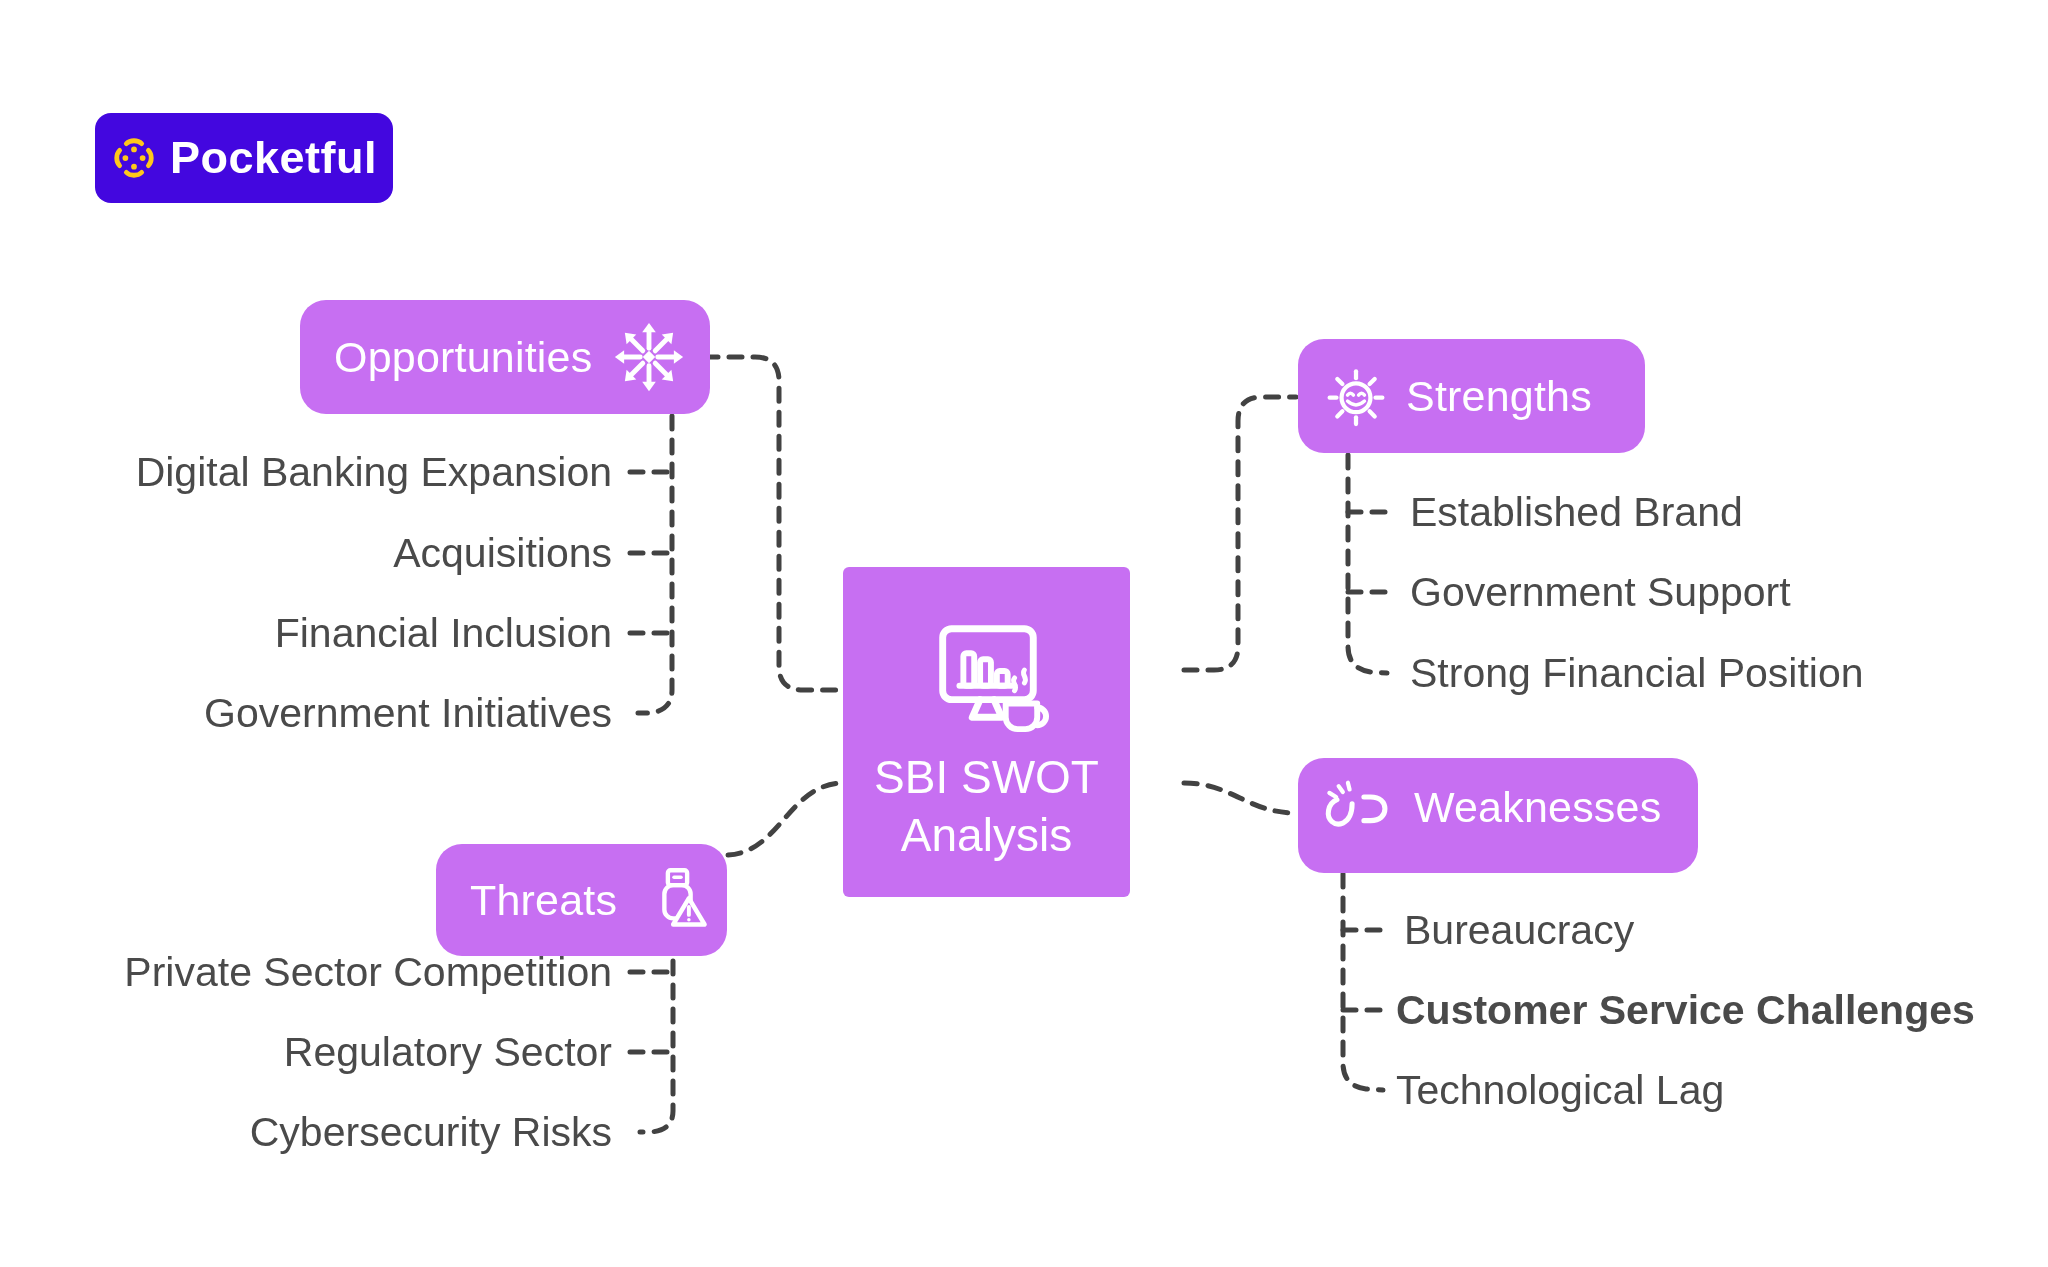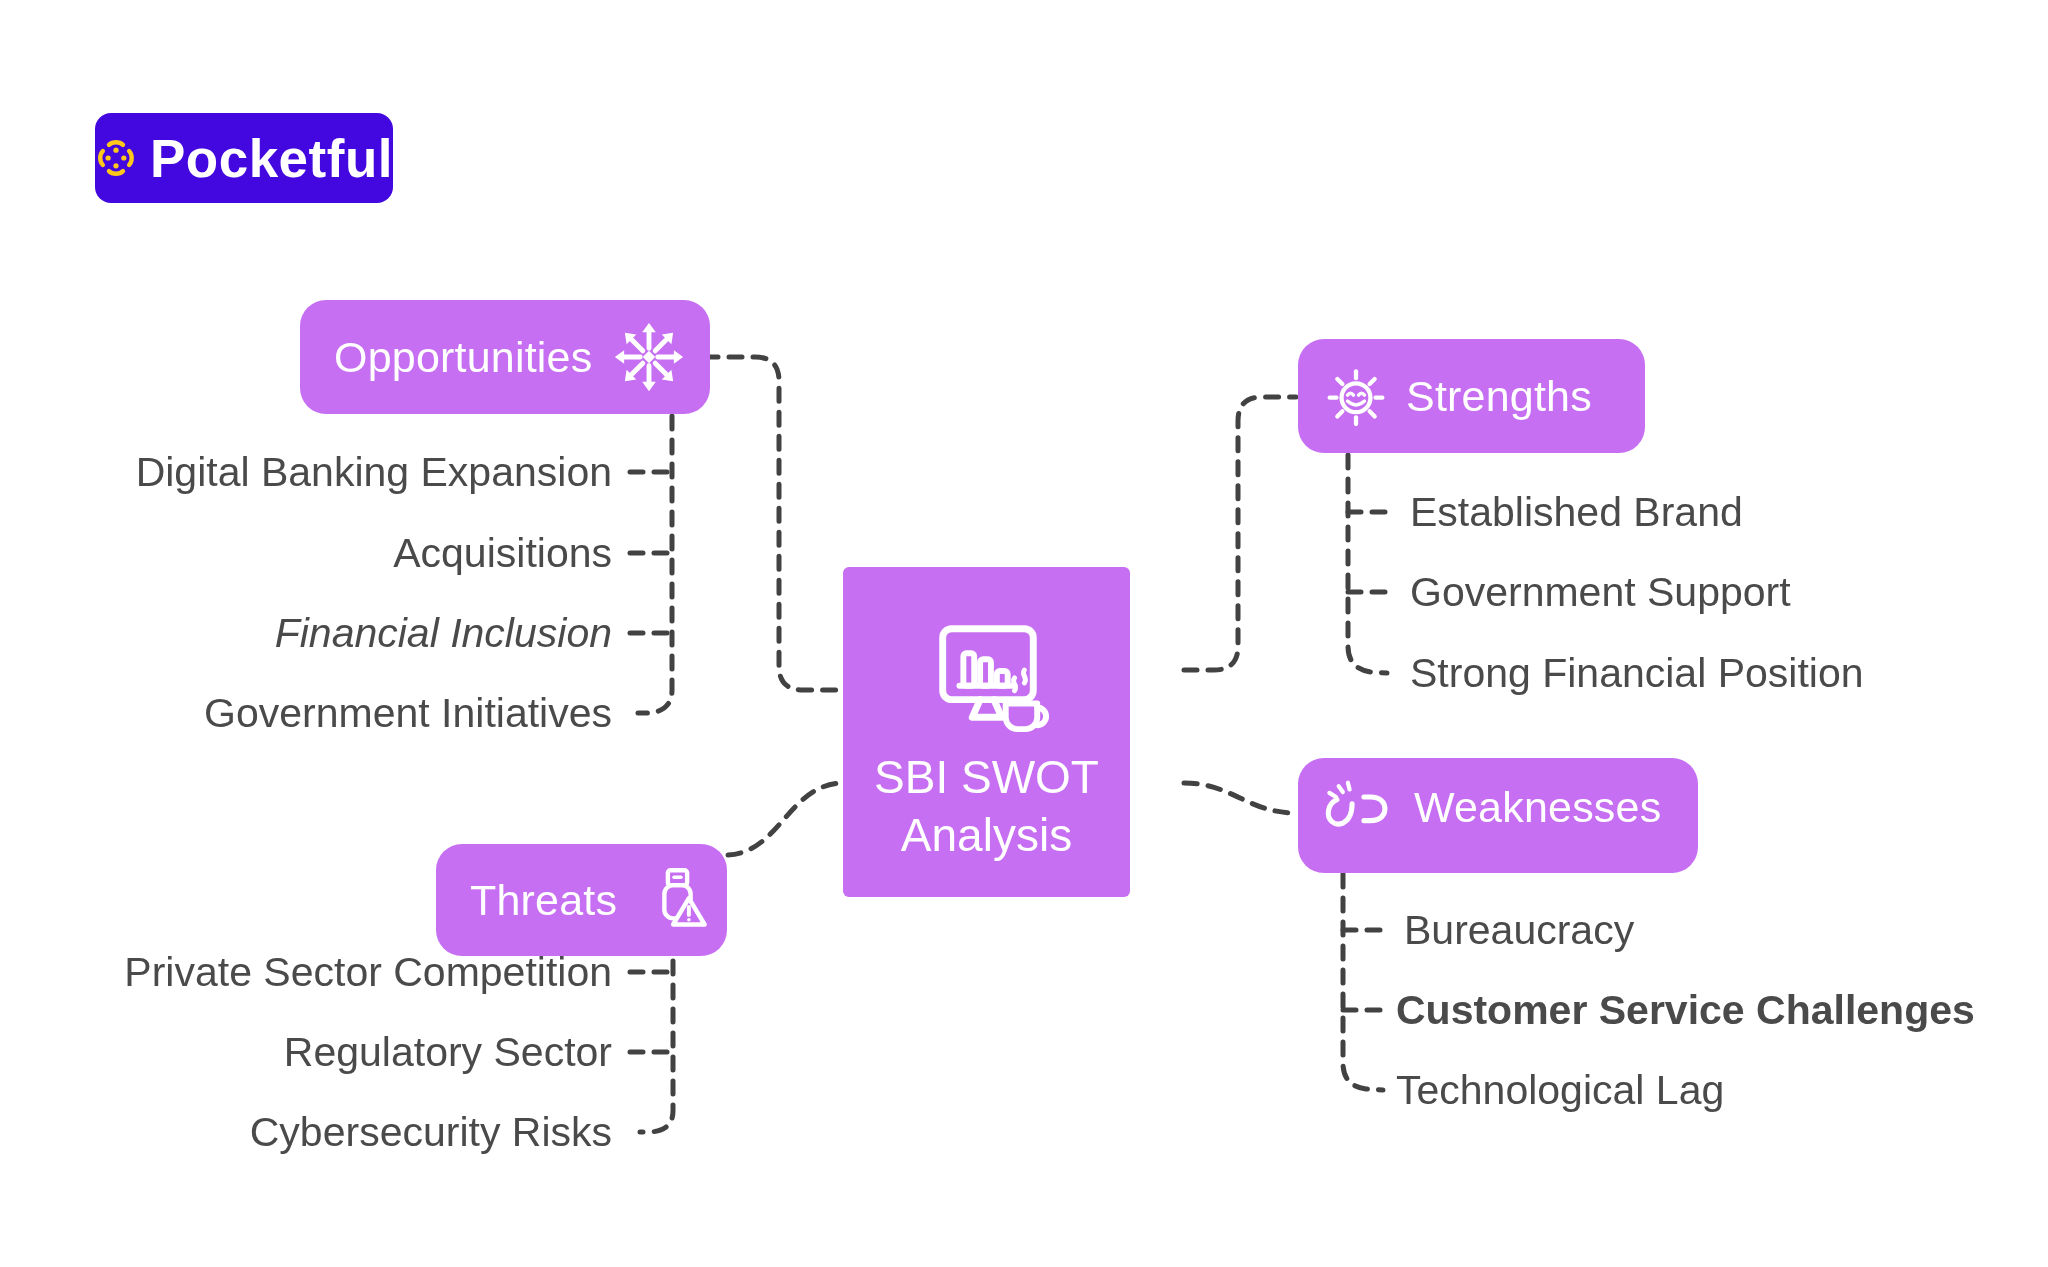--- a/index.html
+++ b/index.html
@@ -30,21 +30,21 @@
   .item{
     position:absolute;transform:translateY(-50%);font-size:41px;color:var(--item-text);
     white-space:nowrap;
   }
   .item.right-align{text-align:right;}
   .logo{
     position:absolute;left:95px;top:113px;width:298px;height:90px;border-radius:16px;
     background:var(--logo-bg);display:flex;align-items:center;justify-content:center;gap:13px;
     box-sizing:border-box;
   }
-  .logo .ltxt{color:#fff;font-size:53px;font-weight:bold;letter-spacing:.5px;}
+  .logo .ltxt{color:#fff;font-size:45px;font-weight:bold;letter-spacing:.5px;}
   svg.icon{display:block;}
   .wstroke{fill:none;stroke:#fff;stroke-linecap:round;stroke-linejoin:round;}
   .fill-purple{fill:var(--node-purple);}
   .ystroke{fill:none;stroke:var(--logo-yellow);stroke-linecap:round;stroke-linejoin:round;}
 </style>
 </head>
 <body>
 
 <div id="canvas">
 
@@ -166,21 +166,21 @@
       <path class="wstroke" stroke-width="6" d="M38 33 C38 44 35 52 27 56 C17 60 8 52 10 41 C11 35 15 30 20 28"></path>
       <path class="wstroke" stroke-width="5" d="M22 12 L27 19"></path>
       <path class="wstroke" stroke-width="5" d="M33 8 L35 16"></path>
       <path class="wstroke" stroke-width="5" d="M11 20 L19 25"></path>
     </svg>
     <span class="lbl">Weaknesses</span>
   </div>
 
   <div class="item right-align" style="right:1436px;top:472px;">Digital Banking Expansion</div>
   <div class="item right-align" style="right:1436px;top:553px;">Acquisitions</div>
-  <div class="item right-align" style="right:1436px;top:633px;font-style:italic;">Financial Inclusion</div>
+  <div class="item right-align" style="right:1436px;top:633px;">Financial Inclusion</div>
   <div class="item right-align" style="right:1436px;top:713px;">Government Initiatives</div>
 
   <div class="item" style="left:1410px;top:512px;">Established Brand</div>
   <div class="item" style="left:1410px;top:592px;">Government Support</div>
   <div class="item" style="left:1410px;top:673px;">Strong Financial Position</div>
 
   <div class="item right-align" style="right:1436px;top:972px;text-align:right;">Private Sector Competition</div>
   <div class="item right-align" style="right:1436px;top:1052px;">Regulatory Sector</div>
   <div class="item right-align" style="right:1436px;top:1132px;">Cybersecurity Risks</div>
 

